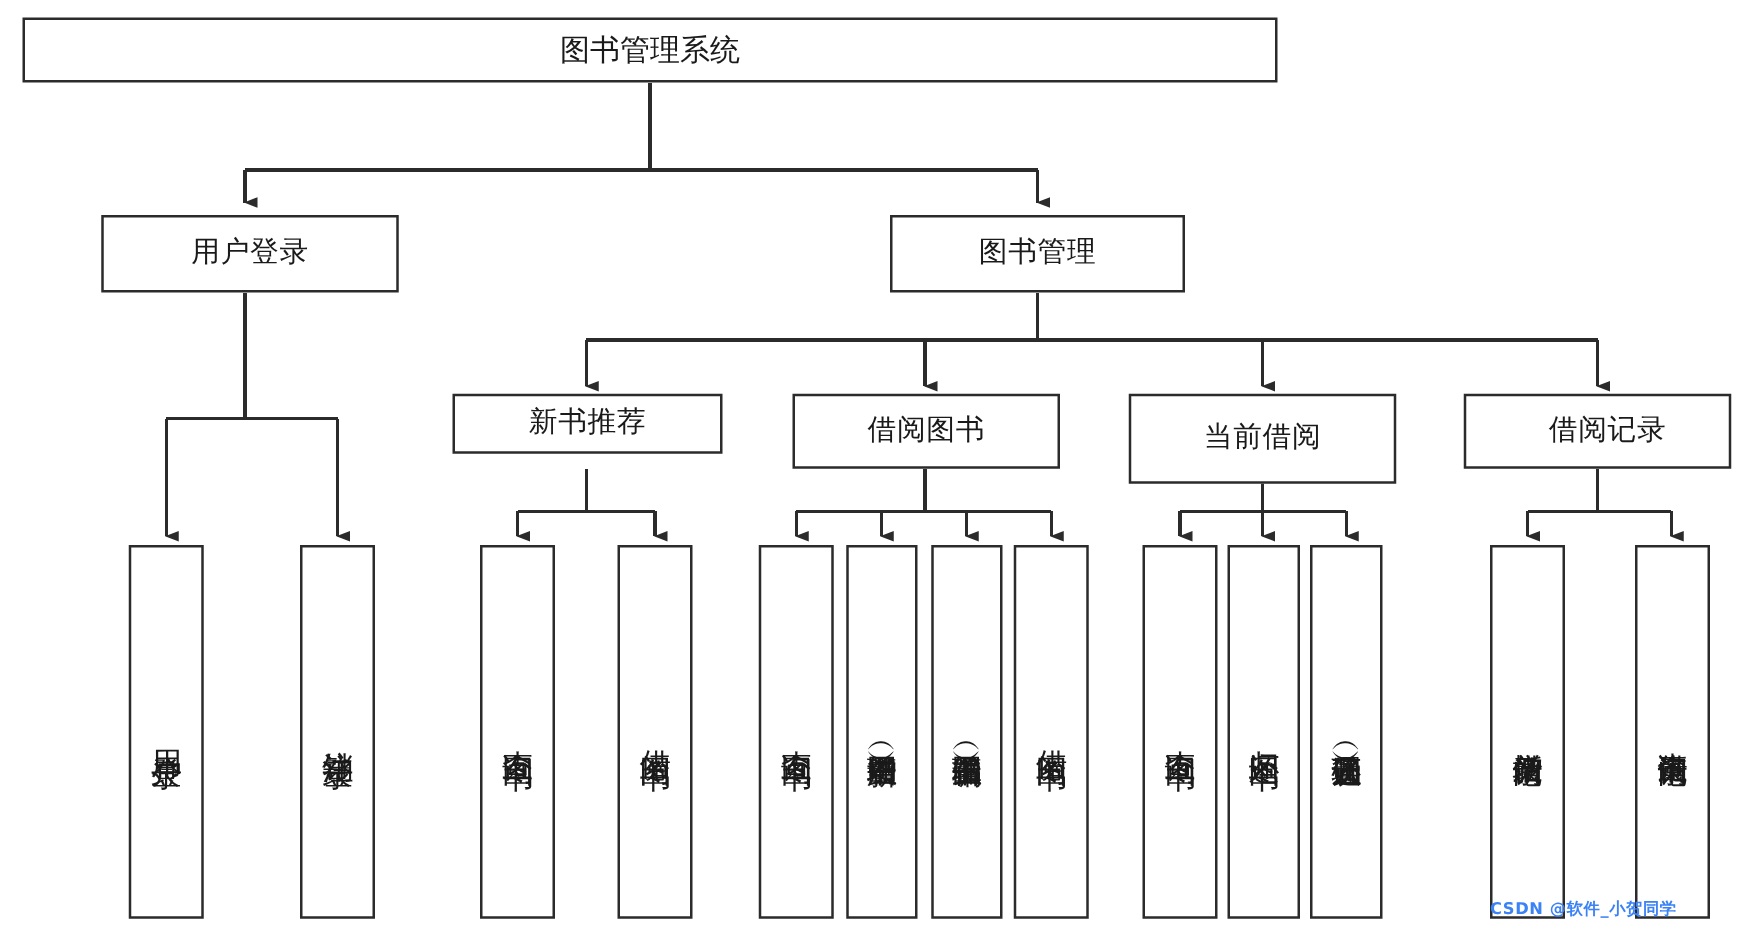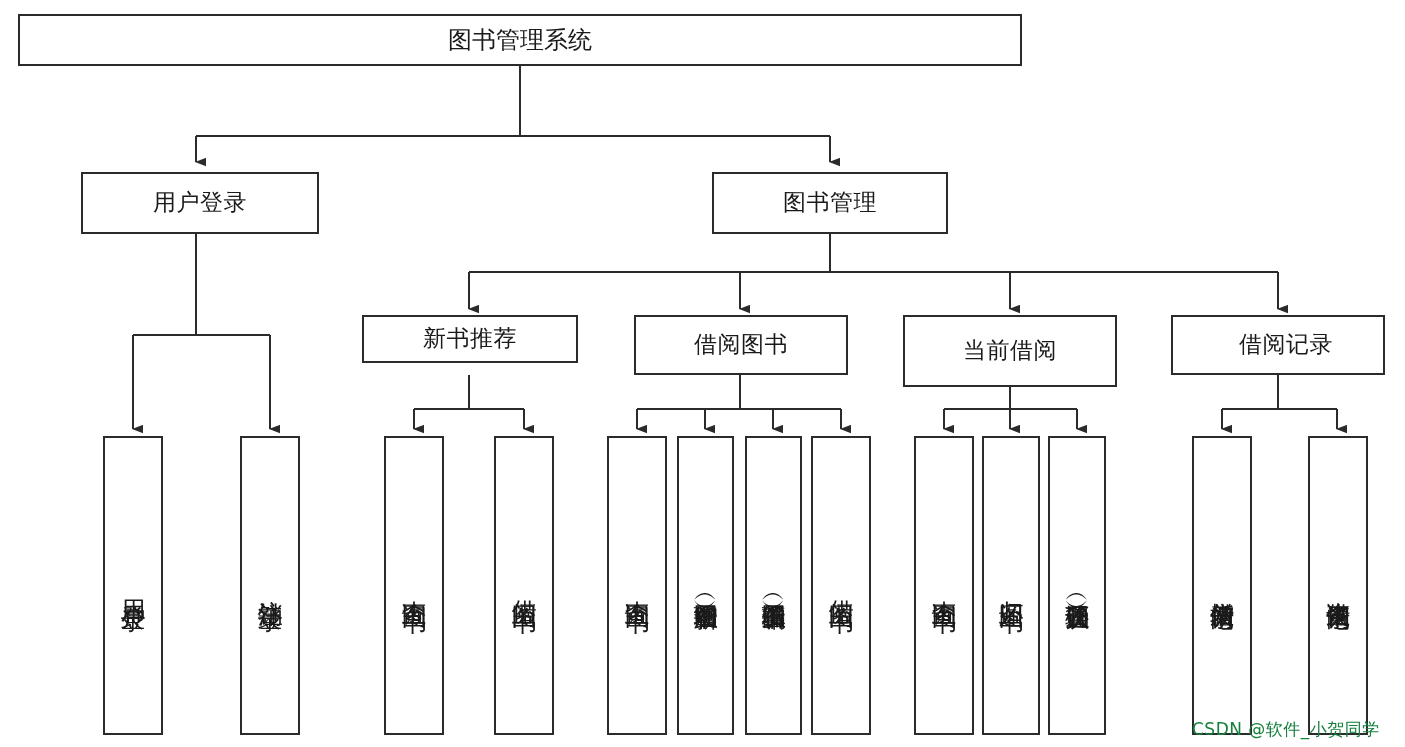--- a/index.html
+++ b/index.html
@@ -53,25 +53,26 @@
     padding: 6px 0;
     white-space: nowrap;
   }
   .node-v .vtext {
     writing-mode: vertical-rl;
     text-orientation: upright;
     display: block;
   }
   .watermark {
     position: absolute;
-    font-size: 17px;
-    color: #15803d;
+    font-size: 13px;
+    color: #3b82f6;
     letter-spacing: 0.5px;
     white-space: nowrap;
     user-select: none;
+    font-weight: bold;
   }
 </style>
 </head>
 <body>
 
 <div id="diagram-root">
 
   <svg id="edge-layer" viewBox="0 0 1405 747" width="1405" height="747" xmlns="http://www.w3.org/2000/svg">
     <defs>
       <marker id="arrowhead" markerWidth="9" markerHeight="11" refX="4.2" refY="10" orient="auto" markerUnits="userSpaceOnUse">

